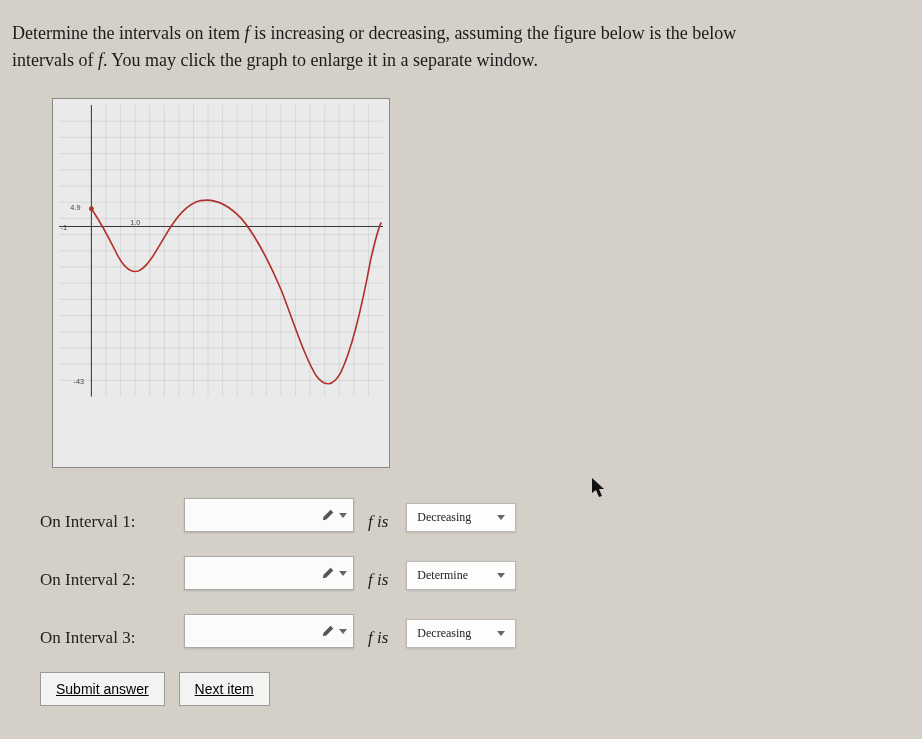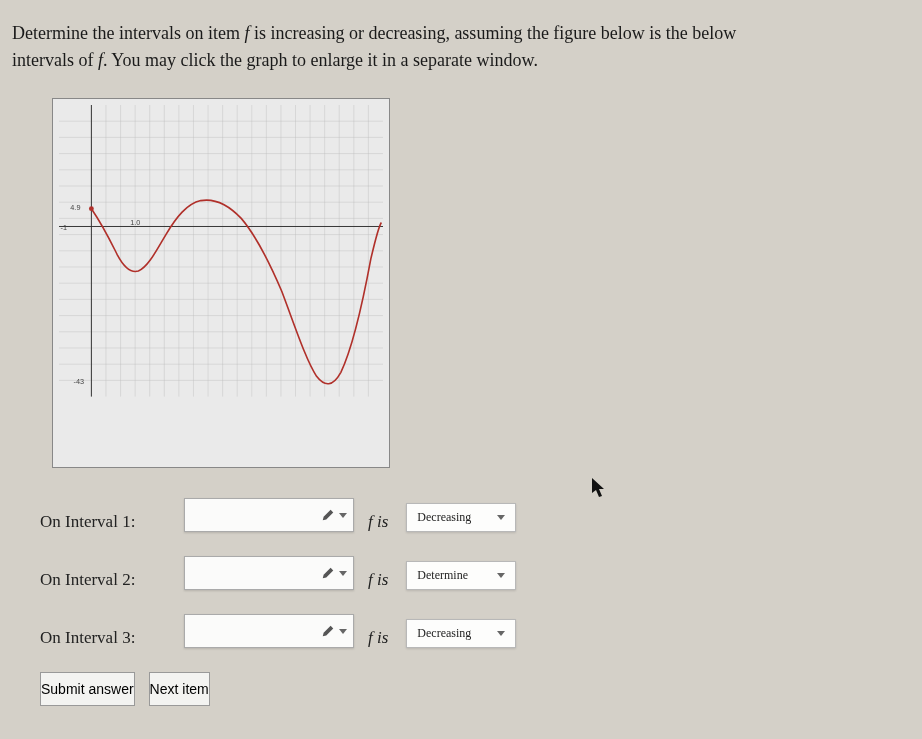--- a/index.html
+++ b/index.html
@@ -93,24 +93,25 @@
     }
     .buttons {
       display: flex;
       gap: 14px;
       margin-top: 18px;
       margin-left: 28px;
     }
     .btn {
       font-family: Arial, sans-serif;
       font-size: 14px;
-      padding: 8px 0;
+      padding: 8px 15px;
       background: #f3f3f1;
       border: 1px solid #999;
       cursor: pointer;
+      text-decoration: underline;
     }
     .cursor-arrow {
       position: absolute;
       left: 592px;
       top: 478px;
       pointer-events: none;
     }
   </style>
 </head>
 <body>

